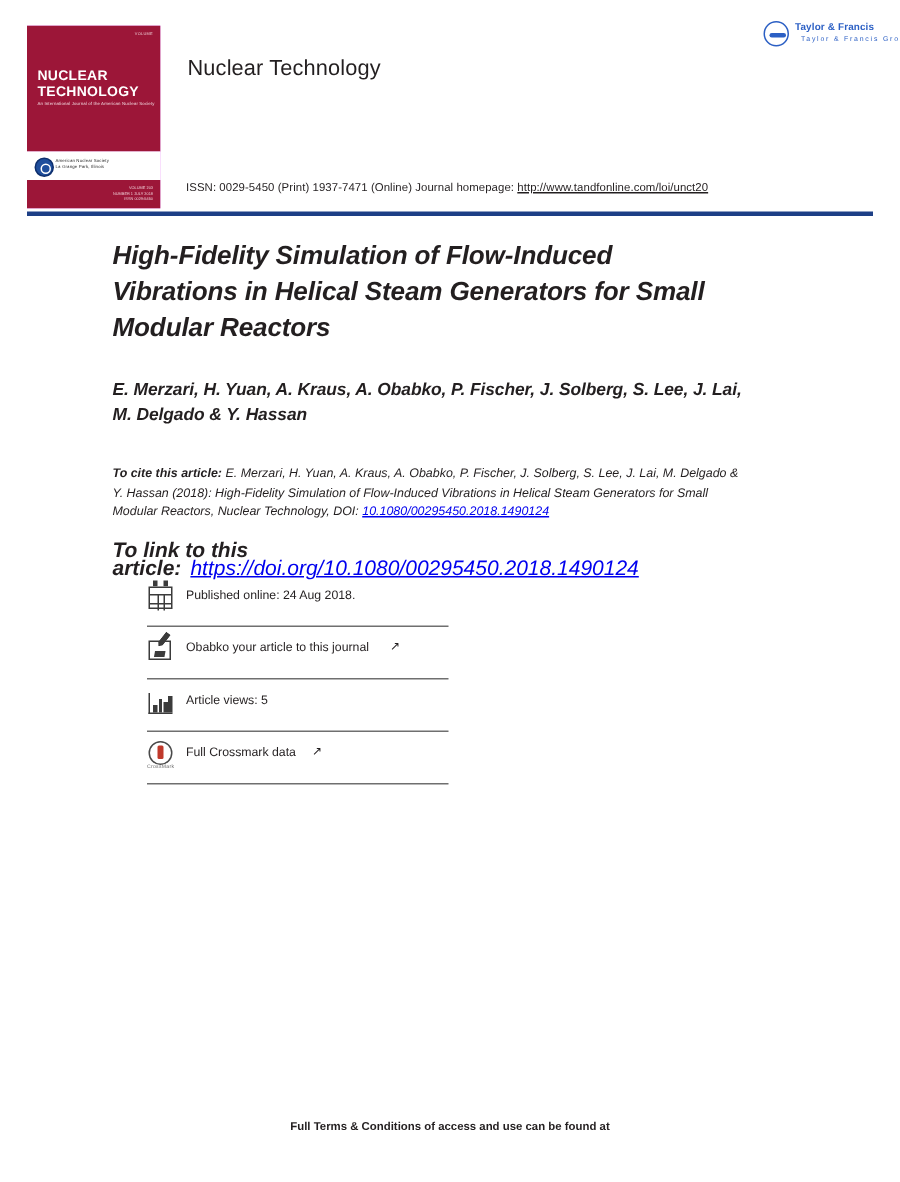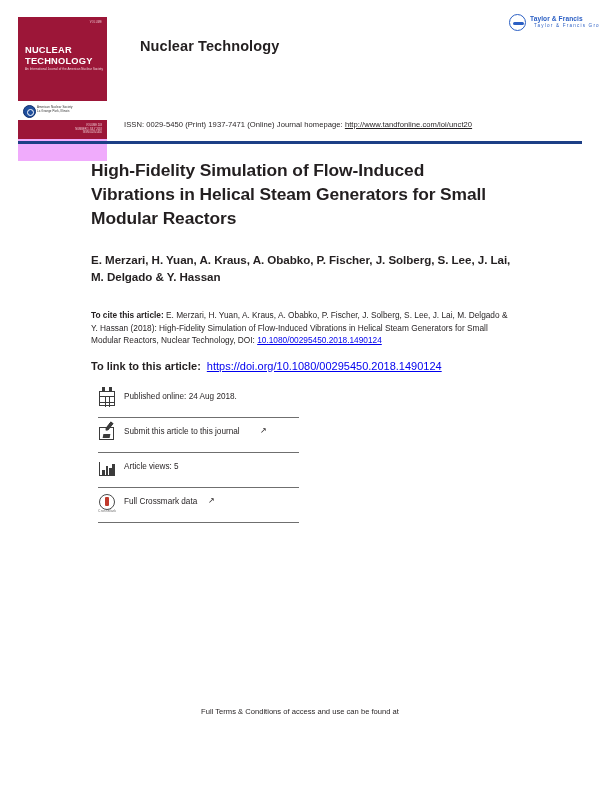--- a/index.html
+++ b/index.html
@@ -22,21 +22,21 @@
     left: 0; top: 0;
     width: 600px;
     height: 146px;
   }
 
   .cover-thumb {
     position: absolute;
     left: 18px;
     top: 17px;
     width: 89px;
-    height: 144px;
+    height: 122px;
     background: #f0abfc;
     overflow: hidden;
   }
   .cover-top {
     position: absolute;
     left: 0; top: 0;
     width: 89px;
     height: 84px;
     background: #9c1638;
   }
@@ -117,24 +117,23 @@
     font-size: 2.6px;
     color: #edc9d2;
     line-height: 3.6px;
   }
 
   .journal-name {
     position: absolute;
     left: 125px;
     top: 38px;
     font-size: 14.5px;
-    font-weight: bold;
+    font-weight: normal;
     color: #231f20;
     letter-spacing: 0.1px;
-    margin-left: 15px;
   }
 
   
   .tf-logo {
     position: absolute;
     right: 9px;
     top: 12px;
     width: 82px;
     height: 26px;
   }
@@ -192,23 +191,24 @@
     left: 18px;
     top: 141px;
     width: 564px;
     height: 2.5px;
     background: #1d3f86;
   }
 
   
   .article {
     position: absolute;
-    left: 91px;
+    left: 75px;
     top: 158px;
     width: 425px;
+    font-style: italic;
   }
 
   .art-title {
     font-size: 17.4px;
     font-weight: bold;
     line-height: 24px;
     color: #231f20;
     letter-spacing: -0.1px;
     margin: 0;
     width: 415px;
@@ -229,21 +229,21 @@
     font-size: 8.3px;
     line-height: 12.6px;
     color: #231f20;
     width: 420px;
   }
   .art-cite b { font-weight: bold; text-align: center; }
   .art-cite .u { text-decoration: underline; text-align: right; }
 
   .art-link {
     margin-top: 13px;
-    font-size: 11px;
+    font-size: 14px;
     line-height: 12.6px;
     color: #231f20;
   }
   .art-link b { font-weight: bold; }
   .art-link .u {
     text-decoration: underline;
     margin-left: 6px;
   }
 
   
@@ -407,26 +407,27 @@
     font-size: 3.4px;
     color: #6a6a6a;
     letter-spacing: 0.2px;
     white-space: nowrap;
   }
 
   
   .footer {
     position: absolute;
     left: 0;
-    top: 706px;
+    top: 745px;
     width: 600px;
     text-align: center;
     font-size: 7.6px;
     line-height: 11.6px;
     color: #231f20;
+    font-weight: bold;
   }
 </style>
 </head>
 <body>
 
 <div class="masthead">
 
   <div class="cover-thumb">
     <div class="cover-top">
       <div class="cover-issue">VOLUME</div>
@@ -491,21 +492,21 @@
     </span>
     <span class="act-label">Published online: 24 Aug 2018.</span>
     <span class="act-sep"></span>
   </div>
 
   <div class="act-row">
     <span class="act-icon">
       <span class="ico-pen"></span>
       <span class="ico-pen-tip"></span>
     </span>
-    <span class="act-label">Submit this article to this journal</span>
+    <span class="act-label">Obabko your article to this journal</span>
     <span class="act-ext" style="left:162px;">↗</span>
     <span class="act-sep"></span>
   </div>
 
   <div class="act-row">
     <span class="act-icon">
       <span class="ico-bars">
         <span class="axisy"></span>
         <span class="axisx"></span>
         <span class="b b1"></span>

